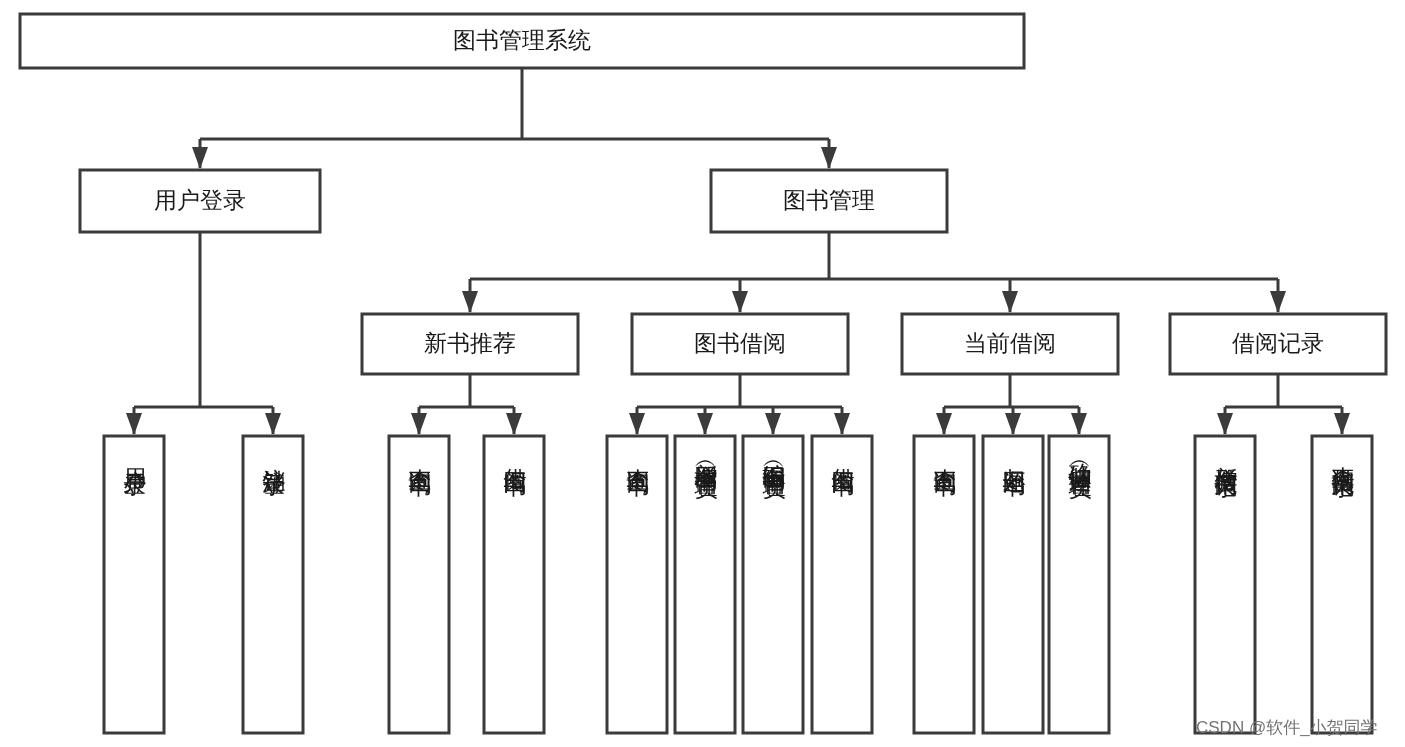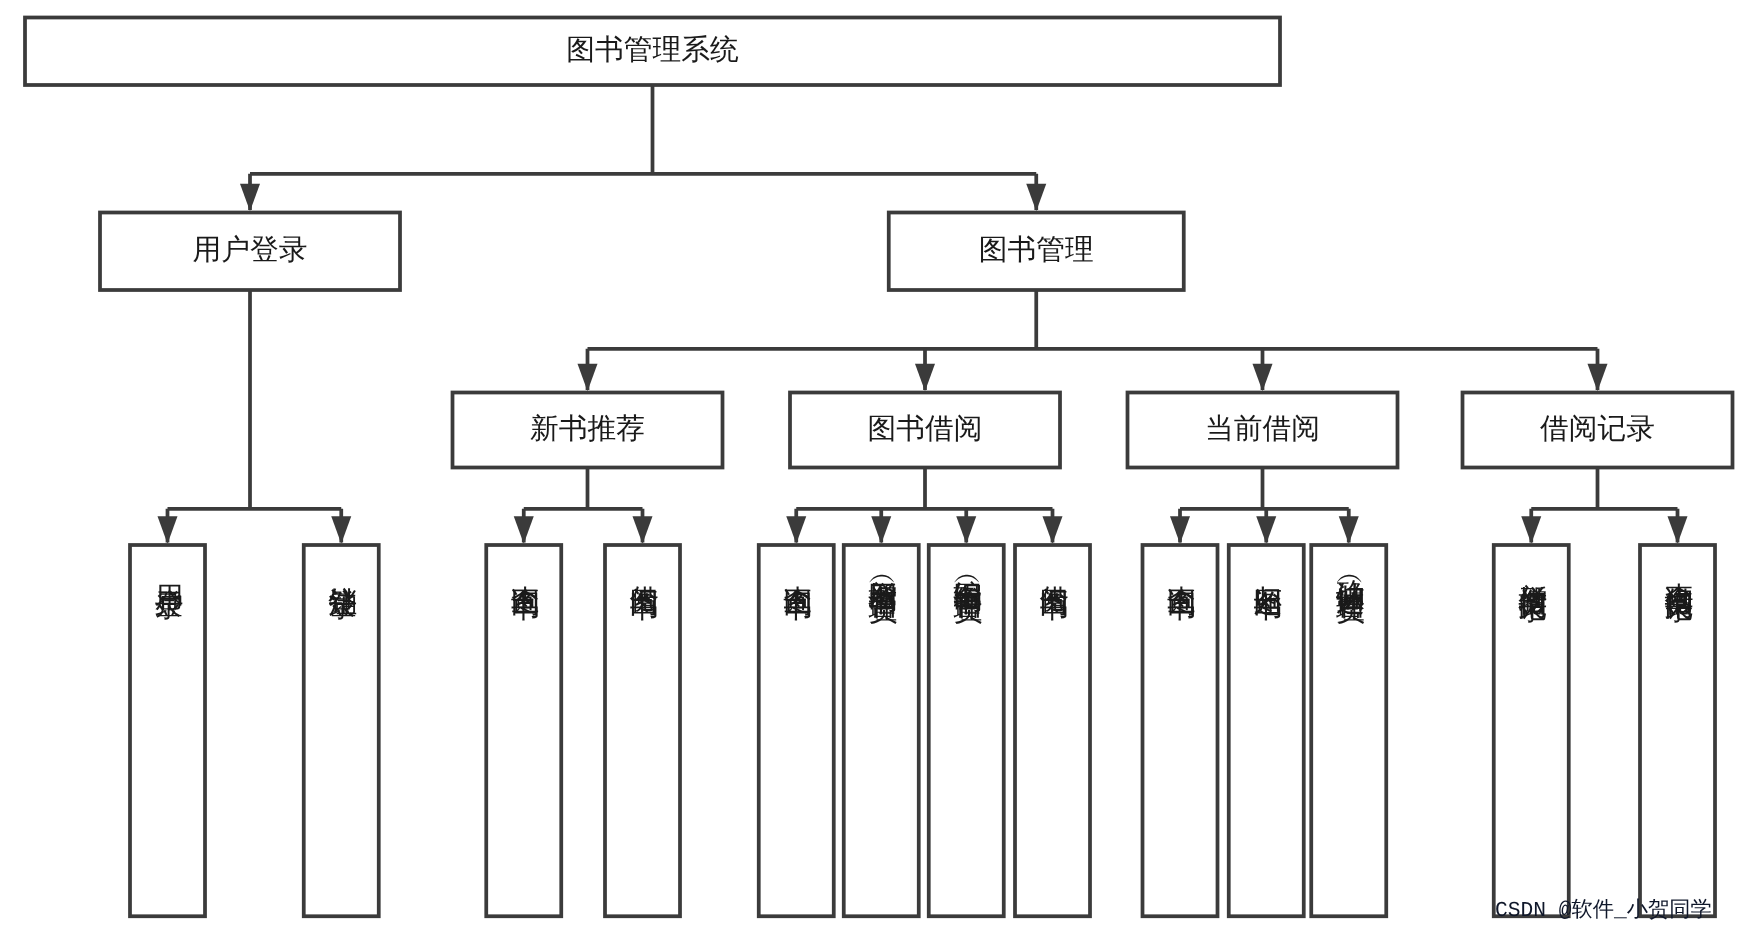--- a/index.html
+++ b/index.html
@@ -16,23 +16,23 @@
   .node-label{
     font-family:"DejaVu Sans","Liberation Sans",sans-serif;
     fill:#1a1a1a;
     text-anchor:middle;
     dominant-baseline:middle;
   }
   .lbl-h{font-size:23px;}
   .lbl-v{font-size:23px;writing-mode:vertical-rl;letter-spacing:2px;}
   .watermark{
     position:absolute;
-    font-family:Liberation Mono, monospace;
+    font-family:Liberation Sans, sans-serif;
     font-size:17px;
-    color:#0f172a;
+    color:#737373;
     white-space:nowrap;
     pointer-events:none;
   }
 </style>
 </head>
 <body>
 
 <div id="stage">
 
   <svg id="diagram" viewBox="0 0 1405 747">

